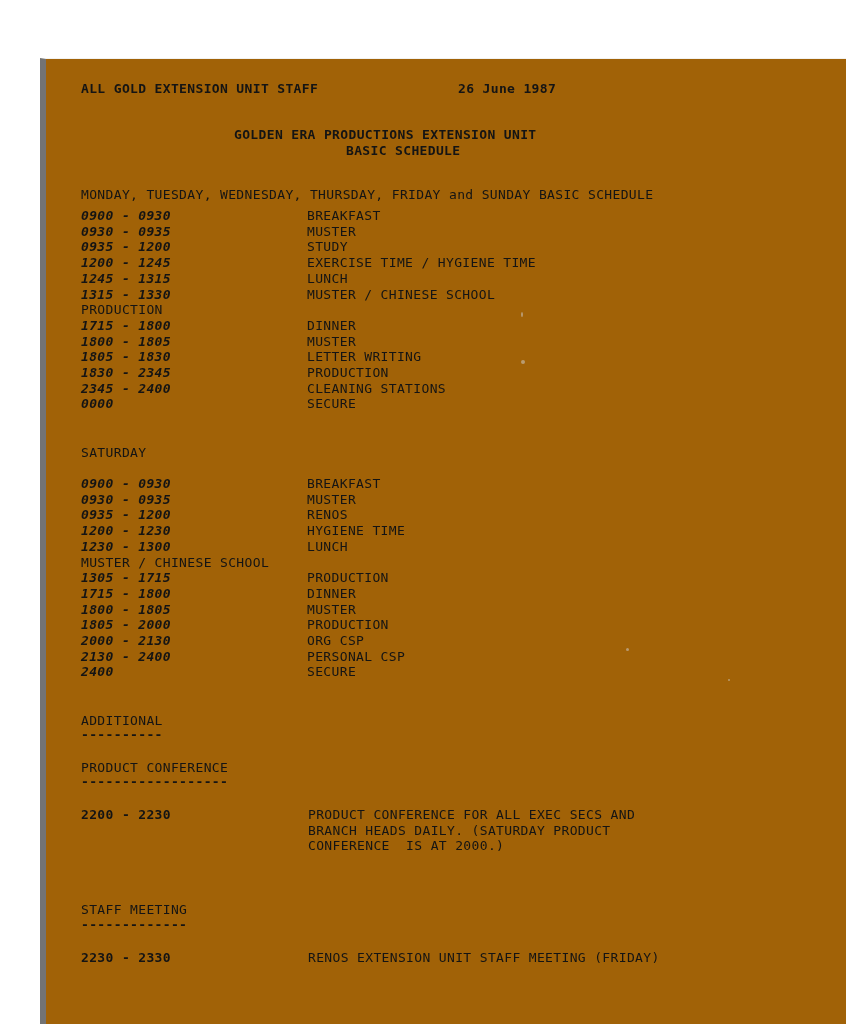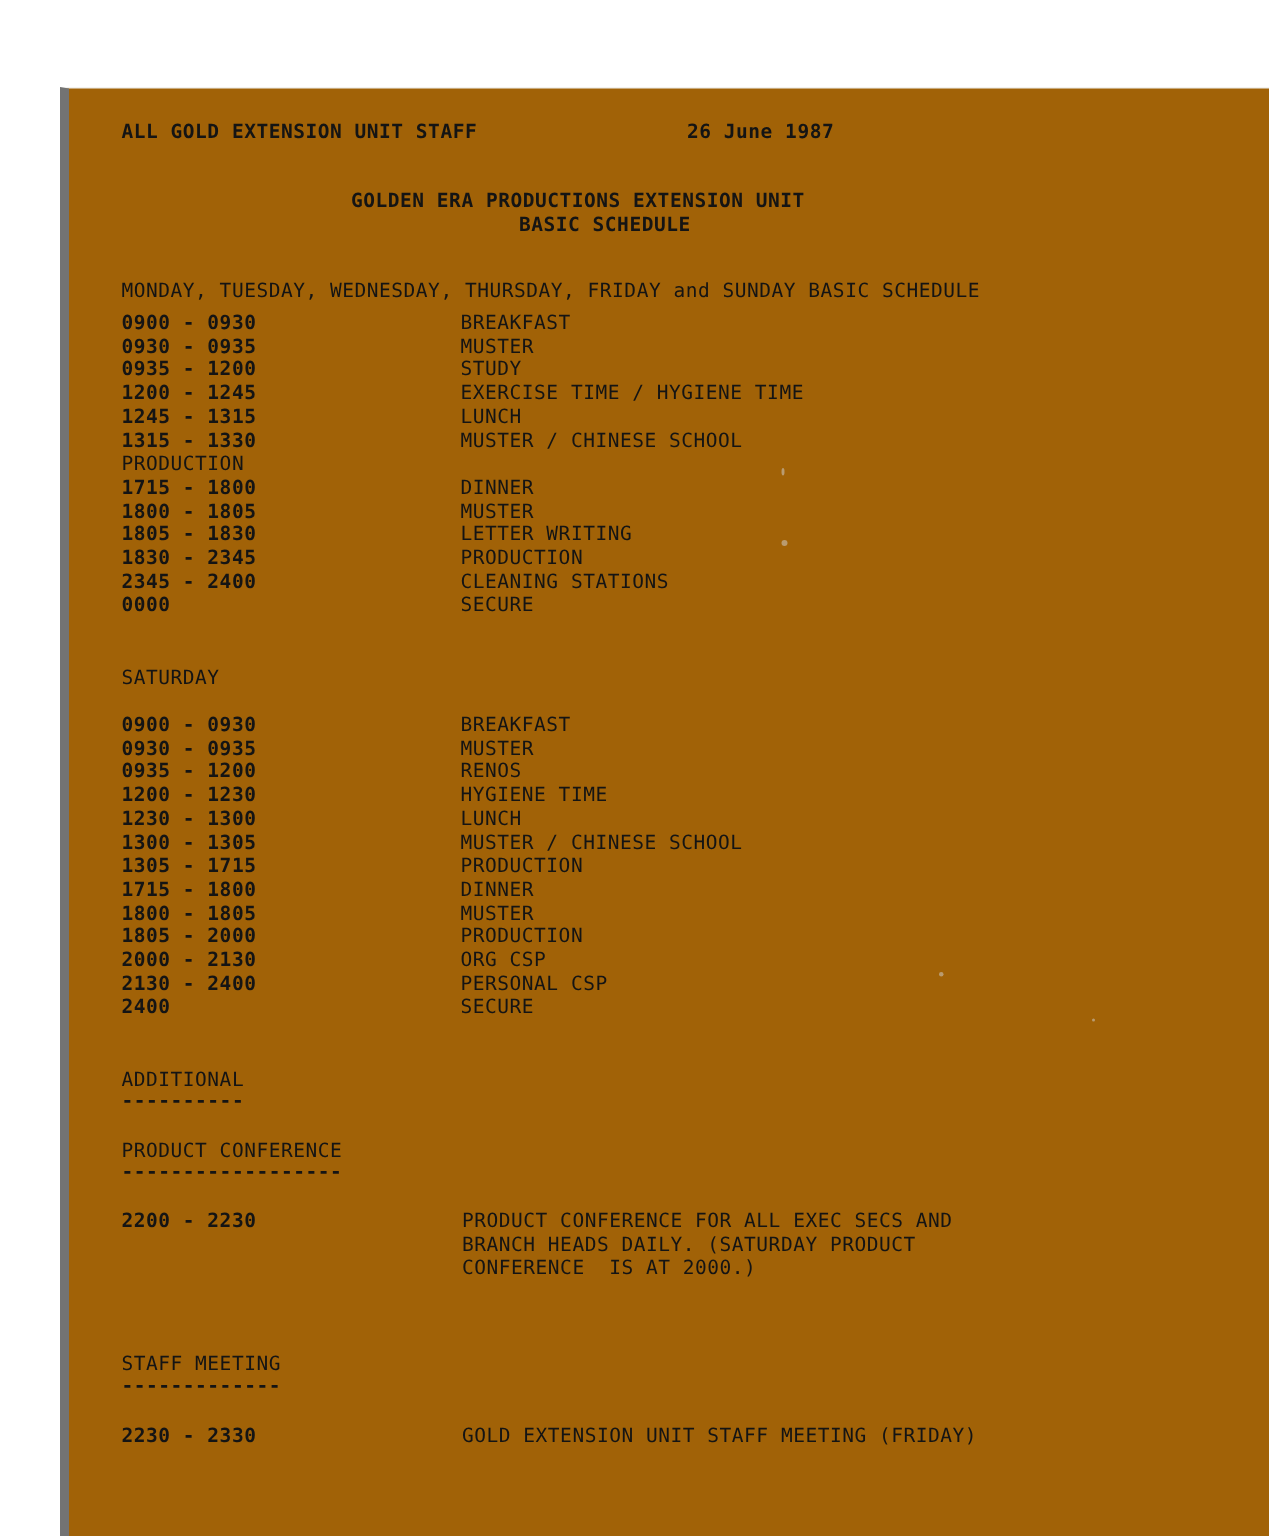--- a/index.html
+++ b/index.html
@@ -45,21 +45,21 @@
       left: 35px;
     }
     .row {
       display: flex;
       font-size: 13px;
       line-height: 15.7px;
       white-space: pre;
       letter-spacing: 0.35px;
       font-weight: bold;
     }
-    .row .time { width: 226px; flex: none; }
+    .row .time { width: 226px; flex: none; font-style: italic; }
     .row .activity { flex: none; font-weight: normal; text-align: center; }
 
     .weekday-schedule { top: 149px; }
     .sat-heading { left: 35px; top: 386px; font-weight: normal; }
     .saturday-schedule { top: 417px; }
 
     .add-heading { left: 35px; top: 654px; font-weight: normal; }
     .add-rule { left: 35px; top: 668px; }
     .pc-heading { left: 35px; top: 701px; font-weight: normal; }
     .pc-rule { left: 35px; top: 715px; }
@@ -107,21 +107,21 @@
   </div>
 
   <div class="line sat-heading">SATURDAY</div>
 
   <div class="schedule saturday-schedule">
     <div class="row"><span class="time">0900 - 0930</span><span class="activity">BREAKFAST</span></div>
     <div class="row"><span class="time">0930 - 0935</span><span class="activity">MUSTER</span></div>
     <div class="row"><span class="time">0935 - 1200</span><span class="activity">RENOS</span></div>
     <div class="row"><span class="time">1200 - 1230</span><span class="activity">HYGIENE TIME</span></div>
     <div class="row"><span class="time">1230 - 1300</span><span class="activity">LUNCH</span></div>
-    <div class="row"><span class="time">1300 - 1305</span><span class="activity">MUSTER / CHINESE SCHOOL</span></div>
+    <div class="row"><span class="activity">MUSTER / CHINESE SCHOOL</span></div>
     <div class="row"><span class="time">1305 - 1715</span><span class="activity">PRODUCTION</span></div>
     <div class="row"><span class="time">1715 - 1800</span><span class="activity">DINNER</span></div>
     <div class="row"><span class="time">1800 - 1805</span><span class="activity">MUSTER</span></div>
     <div class="row"><span class="time">1805 - 2000</span><span class="activity">PRODUCTION</span></div>
     <div class="row"><span class="time">2000 - 2130</span><span class="activity">ORG CSP</span></div>
     <div class="row"><span class="time">2130 - 2400</span><span class="activity">PERSONAL CSP</span></div>
     <div class="row"><span class="time">2400</span><span class="activity">SECURE</span></div>
   </div>
 
   <div class="line add-heading">ADDITIONAL</div>
@@ -130,20 +130,20 @@
   <div class="line pc-heading">PRODUCT CONFERENCE</div>
   <div class="line pc-rule">------------------</div>
   <div class="line pc-time">2200 - 2230</div>
   <div class="line pc-desc">PRODUCT CONFERENCE FOR ALL EXEC SECS AND
 BRANCH HEADS DAILY. (SATURDAY PRODUCT
 CONFERENCE  IS AT 2000.)</div>
 
   <div class="line sm-heading">STAFF MEETING</div>
   <div class="line sm-rule">-------------</div>
   <div class="line sm-time">2230 - 2330</div>
-  <div class="line sm-desc">GOLD EXTENSION UNIT STAFF MEETING (FRIDAY)</div>
+  <div class="line sm-desc">RENOS EXTENSION UNIT STAFF MEETING (FRIDAY)</div>
 
   <div class="speck" style="left:475px;top:301px;width:4px;height:4px;"></div>
   <div class="speck" style="left:475px;top:253px;width:2px;height:5px;"></div>
   <div class="speck" style="left:580px;top:589px;width:3px;height:3px;"></div>
   <div class="speck" style="left:682px;top:620px;width:2px;height:2px;"></div>
 
 </div>
 
 </body></html>

